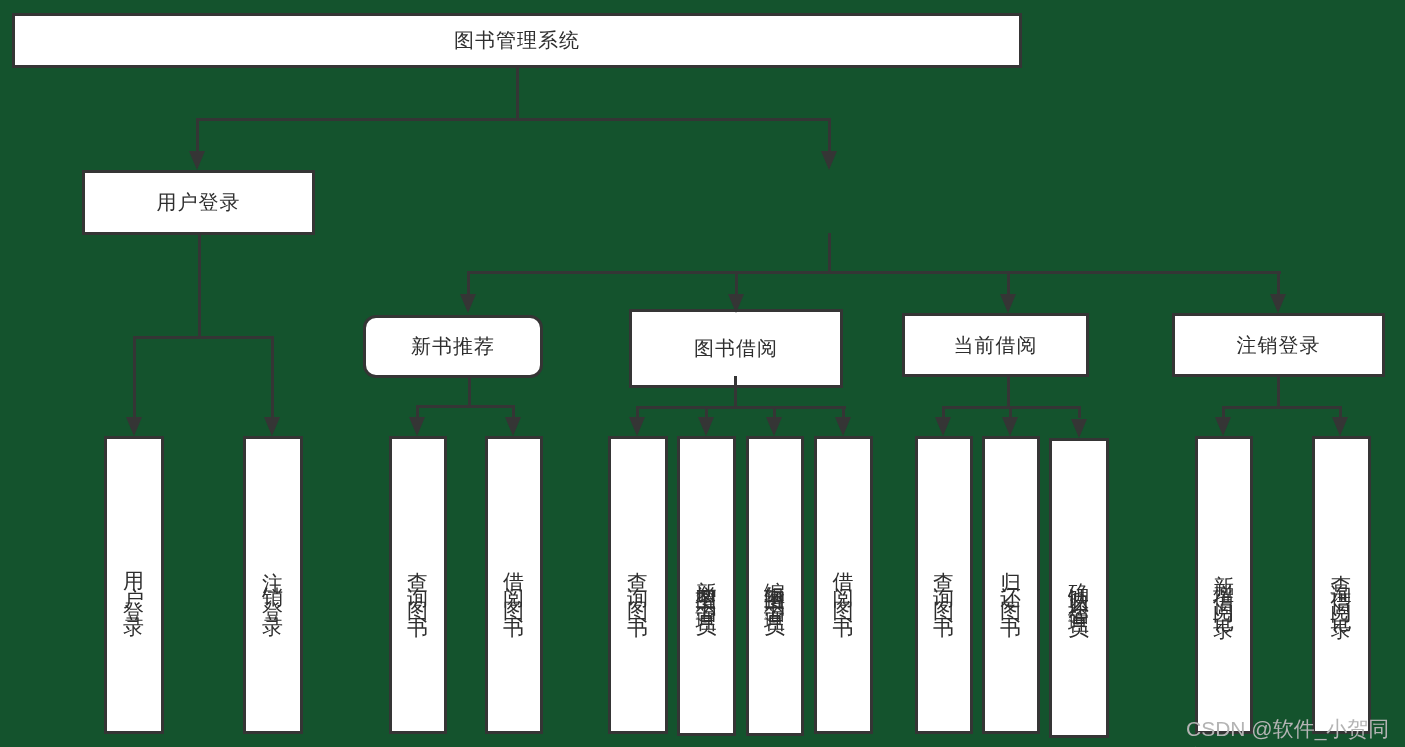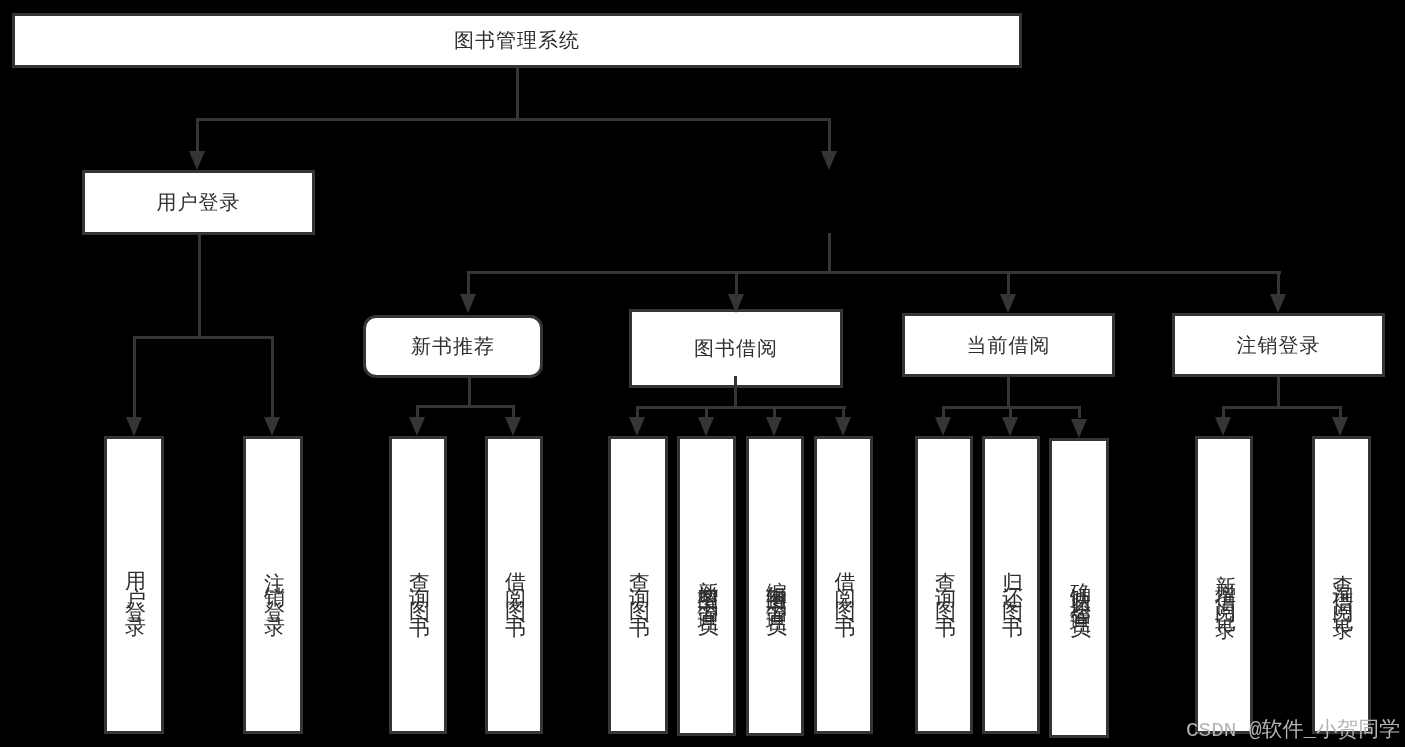--- a/index.html
+++ b/index.html
@@ -1,18 +1,18 @@
 <!DOCTYPE html>
 <html><head>
 <meta charset="utf-8">
 <style>
   html,body { margin:0; padding:0; background:#ffffff; }
   .canvas {
-    position:relative; width:1405px; height:747px; background:#000000;
-    font-family:Liberation Mono, monospace; overflow:hidden;
+    position:relative; width:1405px; height:747px; background:#14532d;
+    font-family:Liberation Sans, sans-serif; overflow:hidden;
   }
   .box {
     position:absolute; box-sizing:border-box;
     border:3px solid #353535; background:#ffffff;
     display:flex; align-items:center; justify-content:center;
     color:#2e2e2e; font-size:20px; letter-spacing:1px;
     text-align:center; white-space:nowrap;
   }
   .vbox {
     writing-mode:vertical-rl; text-orientation:mixed;
@@ -37,21 +37,21 @@
 <body>
 
 <div class="canvas">
 
   <div class="box" style="left:12px; top:13px; width:1010px; height:55px;">图书管理系统</div>
 
   <div class="box" style="left:82px; top:170px; width:233px; height:65px;">用户登录</div>
 
   <div class="box" style="left:363px; top:315px; width:180px; height:63px;border-radius:13px;">新书推荐</div>
   <div class="box" style="left:629px; top:309px; width:214px; height:79px;">图书借阅</div>
-  <div class="box" style="left:902px; top:313px; width:213px; height:64px;text-align:right;">当前借阅</div>
+  <div class="box" style="left:902px; top:313px; width:187px; height:64px;text-align:right;">当前借阅</div>
   <div class="box" style="left:1172px; top:313px; width:213px; height:64px;">注销登录</div>
 
   <div class="box vbox" style="left:104px; top:436px; width:60px; height:298px;">用户登录</div>
   <div class="box vbox" style="left:243px; top:436px; width:60px; height:298px;">注销登录</div>
 
   <div class="box vbox" style="left:389px; top:436px; width:58px; height:298px;">查询图书</div>
   <div class="box vbox" style="left:485px; top:436px; width:58px; height:298px;">借阅图书</div>
 
   <div class="box vbox" style="left:608px; top:436px; width:60px; height:298px;">查询图书</div>
   <div class="box vbox long" style="left:677px; top:436px; width:59px; height:300px;">新增图书（管理员）</div>

